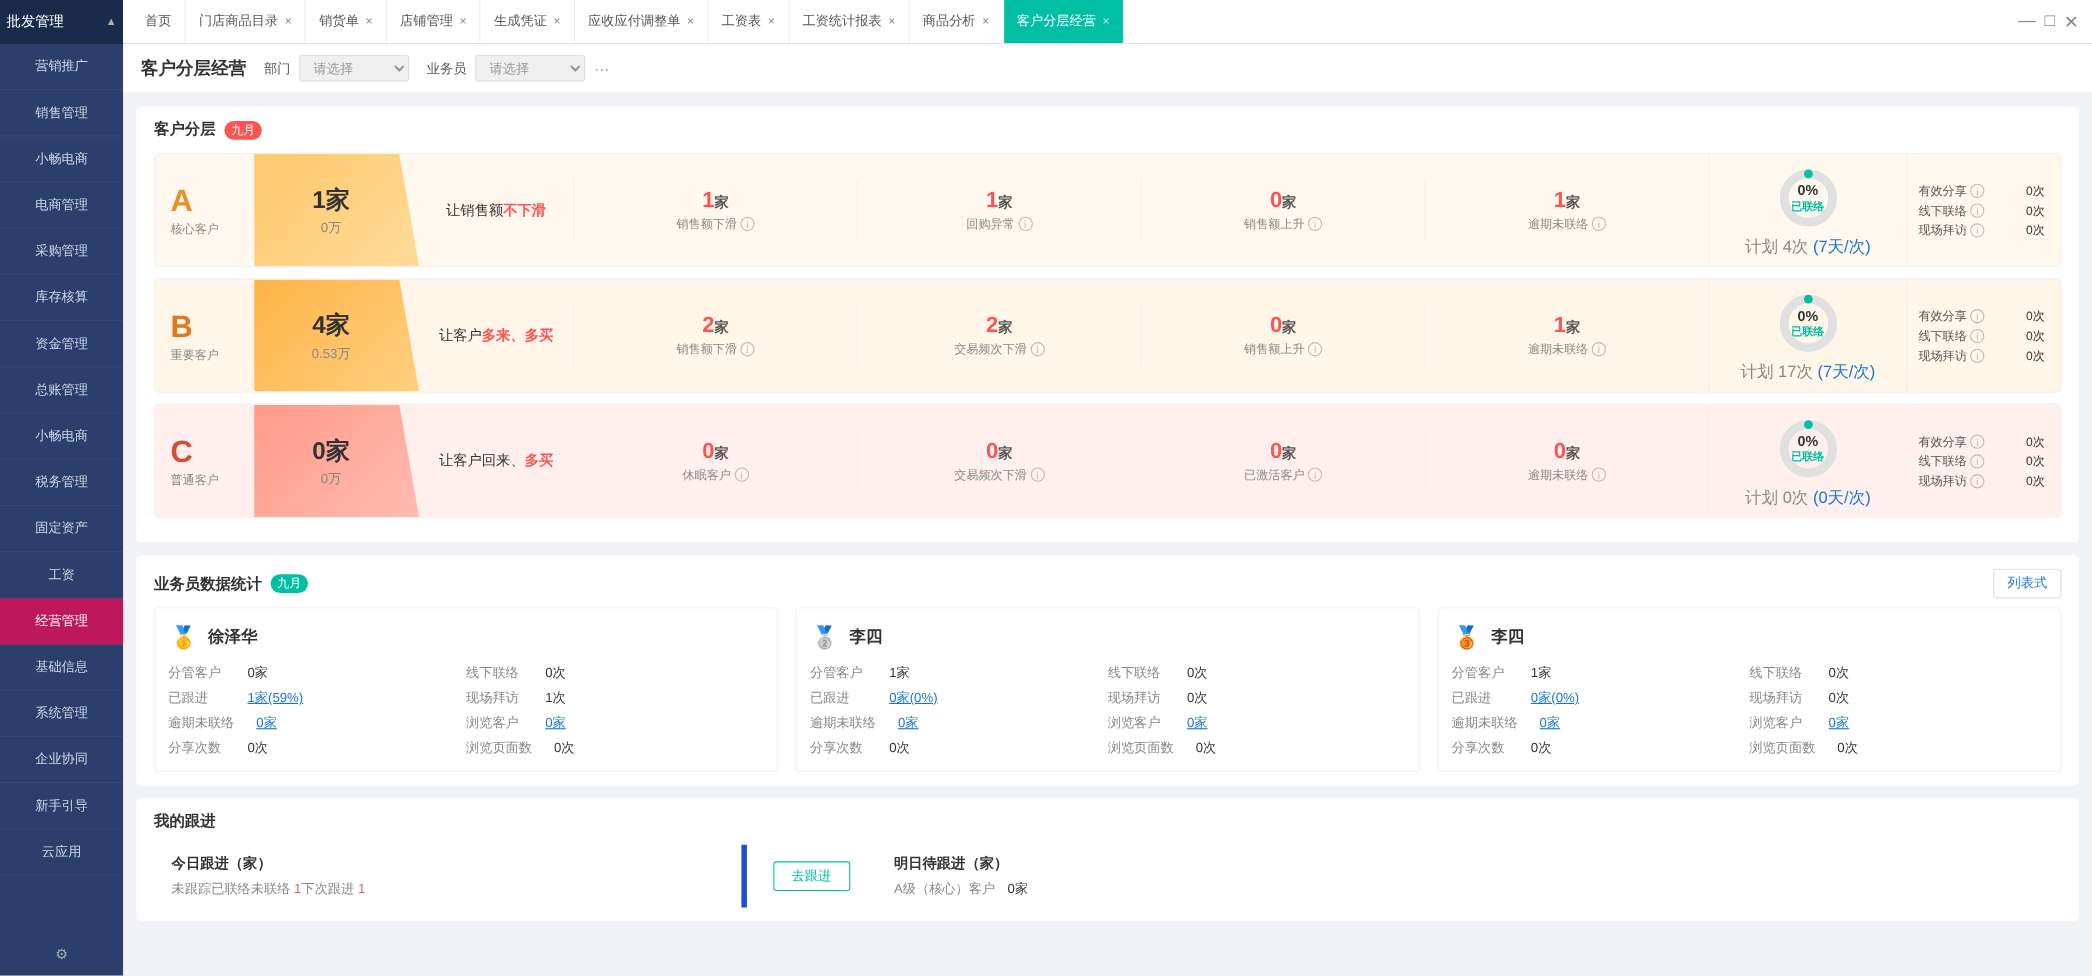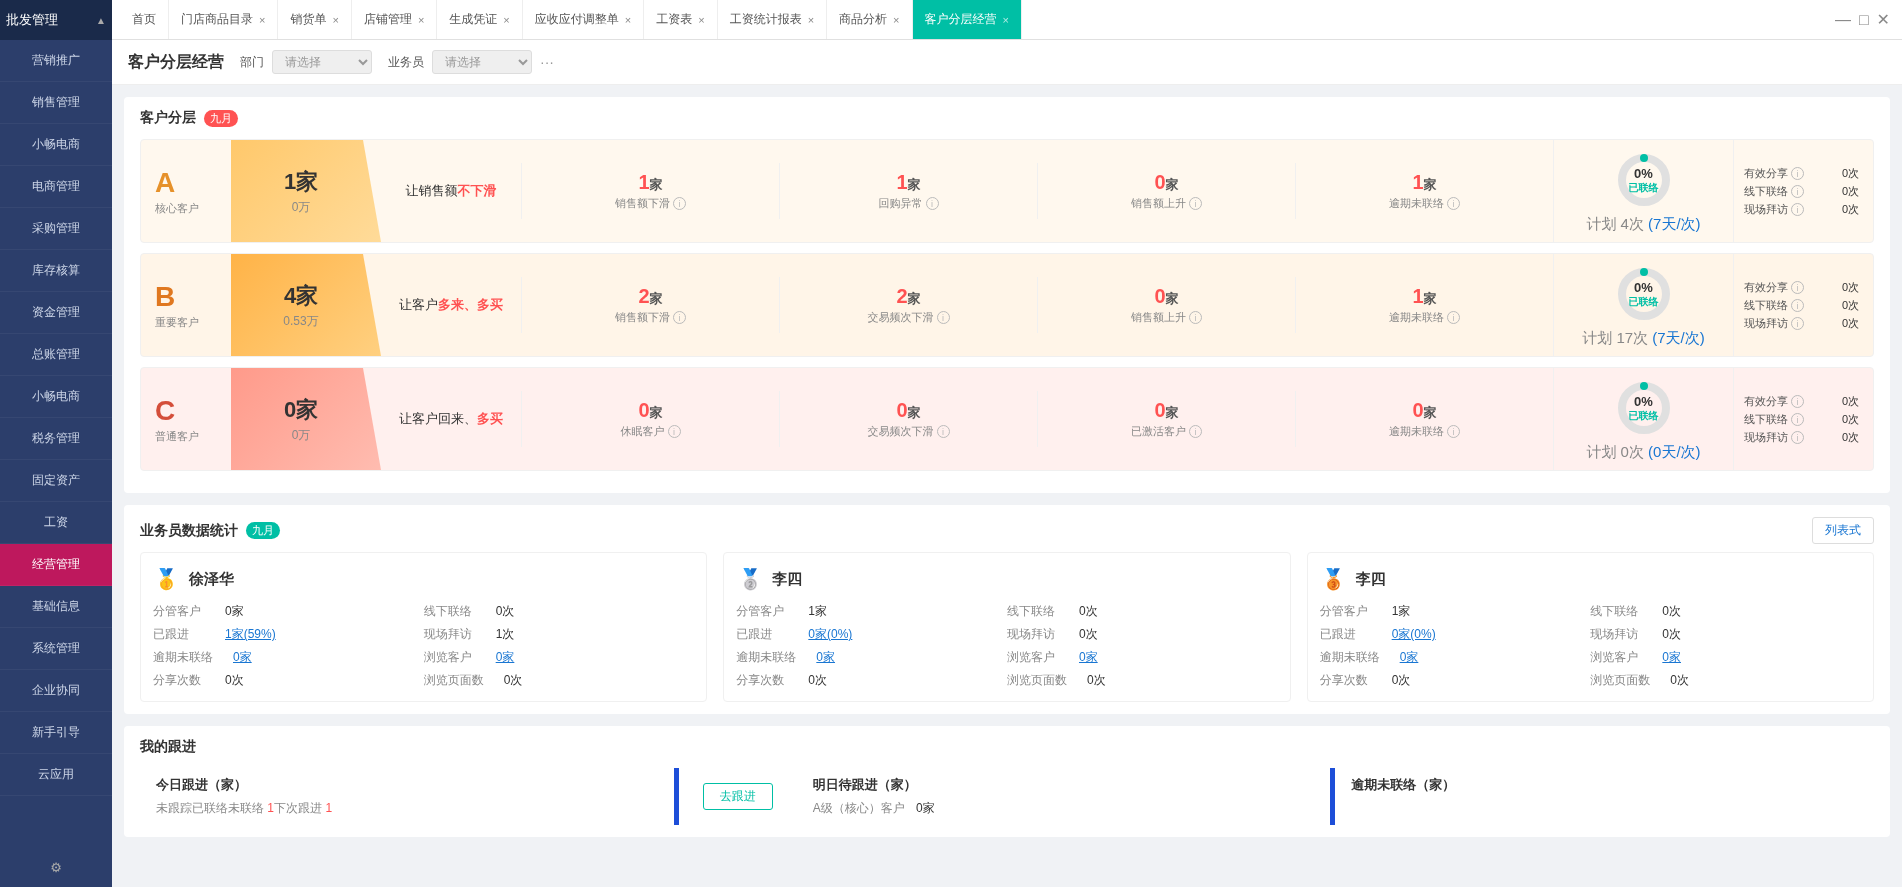--- a/index.html
+++ b/index.html
@@ -806,20 +806,17 @@
         <div style="display:flex;align-items:center;padding:0 8px;">
           <button class="goto-btn">去跟进</button>
         </div>
         <div class="followup-col">
           <div class="followup-col-title">明日待跟进（家）</div>
           <div style="font-size:12px;color:#888;margin-top:4px">
             <span>A级（核心）客户</span>
             <span style="margin-left:8px;color:#333">0家</span>
           </div>
         </div>
-        <div class="followup-col">
-          <div class="followup-col-title">逾期未联络（家）</div>
-        </div>
       </div>
     </div>
 
   </div>
 </div>
 
 </body></html>

